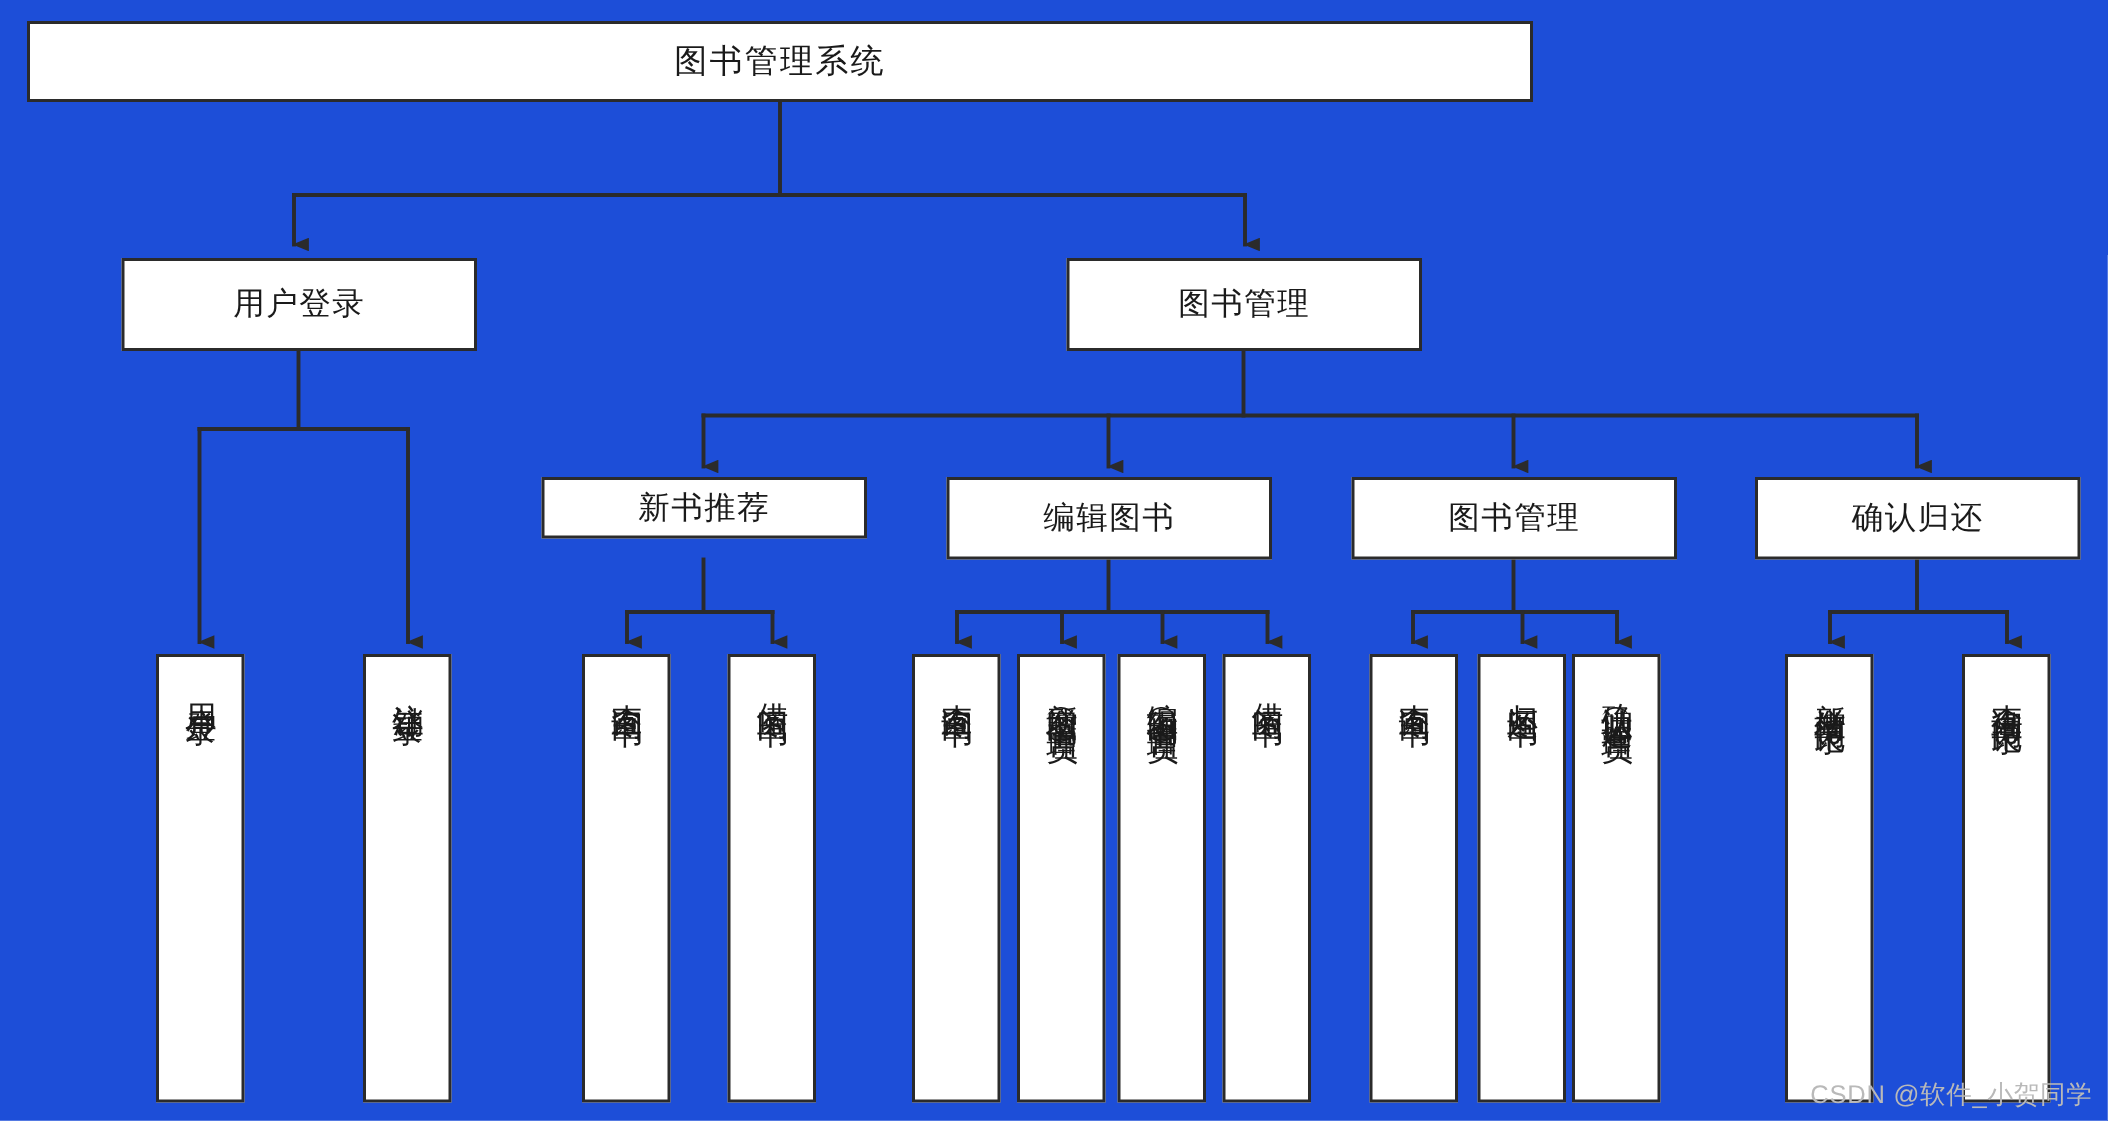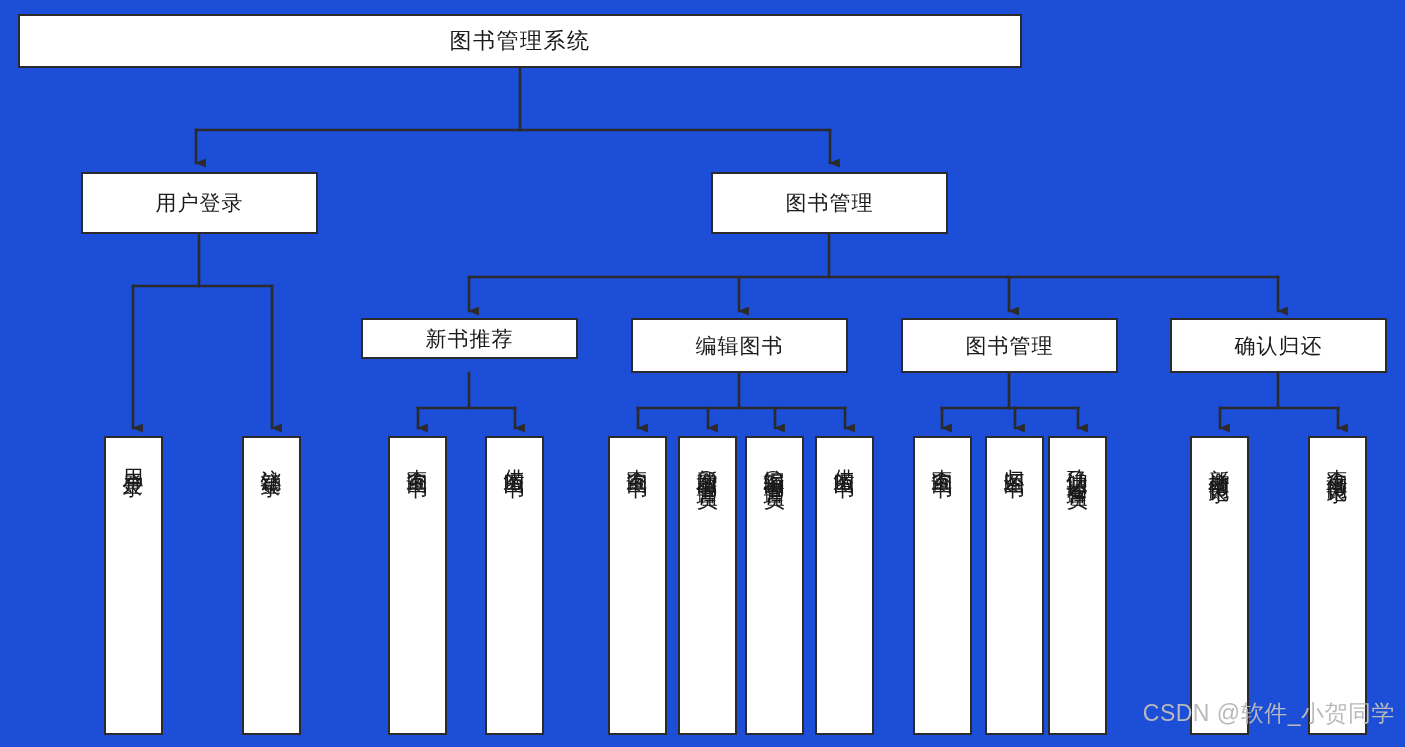--- a/index.html
+++ b/index.html
@@ -57,22 +57,22 @@
     writing-mode:vertical-rl;
     text-orientation:upright;
     font-size:21px;
     letter-spacing:3px;
     line-height:1.0;
     white-space:nowrap;
   }
   .watermark{
     position:absolute;
     right:10px;
-    bottom:18px;
-    font-size:23px;
+    bottom:6px;
+    font-size:17px;
     color:#b9b9b9;
     letter-spacing:0.5px;
     white-space:nowrap;
     pointer-events:none;
   }
 </style>
 </head>
 <body>
 
 <div id="canvas">

